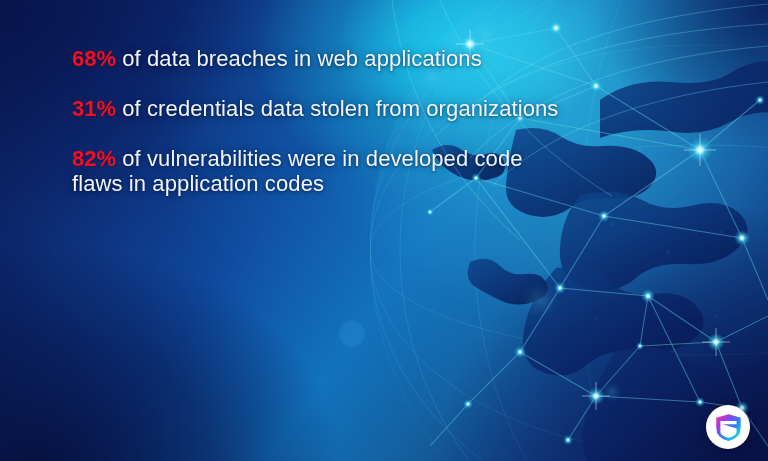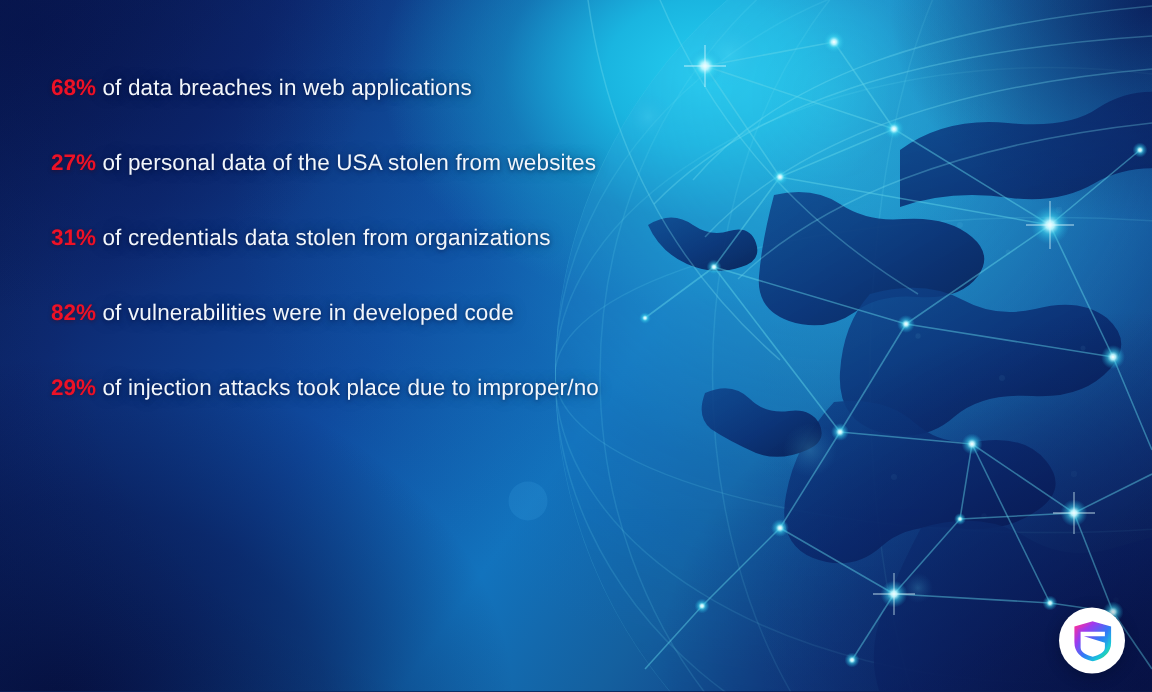--- a/index.html
+++ b/index.html
@@ -47,26 +47,27 @@
     background:radial-gradient(ellipse 700px 520px at 420px 210px, rgba(0,0,0,0) 52%, rgba(3,10,45,0.40) 100%);
   }
 
   
   .stats{
     position:absolute;
     left:34px; top:46px; right:40px;
   }
   .stat-line{
     color:#f2f6fb;
-    font-size:15px;
+    font-size:22px;
     line-height:25px;
     letter-spacing:.1px;
     font-weight:400;
     text-shadow:0 1px 3px rgba(2,12,45,0.55), 0 0 10px rgba(4,20,60,0.35);
     white-space:nowrap;
+    margin-left:38px;
   }
   .stat-gap{ margin-top:25px; }
   .stat-cont{ white-space:nowrap; }
   .pct{
     color:#ee1126;
     font-weight:700;
     letter-spacing:0px;
     text-shadow:0 1px 3px rgba(60,0,10,0.45);
   }
 
@@ -250,36 +251,33 @@
   </div>
 
   <div class="vignette"></div>
 
   <div class="stats">
 
     <div class="stat-line">
       <span class="pct">68%</span><span class="stat-cont"> of data breaches in web applications</span>
     </div>
 
-    <div class="stat-line stat-gap">
-      <span class="pct">27%</span><span class="stat-cont"> of personal data of the USA stolen from websites</span>
-    </div>
 
     <div class="stat-line stat-gap">
       <span class="pct">31%</span><span class="stat-cont"> of credentials data stolen from organizations</span>
     </div>
 
     <div class="stat-line stat-gap">
       <span class="pct">82%</span><span class="stat-cont"> of vulnerabilities were in developed code</span>
     </div>
 
-
-    <div class="stat-line stat-gap">
-      <span class="pct">29%</span><span class="stat-cont"> of injection attacks took place due to improper/no</span>
+    <div class="stat-line">
+      <span class="stat-cont">flaws in application codes</span>
     </div>
+
 
   </div>
 
   <div class="logo">
     <svg width="27" height="27" viewBox="0 0 32 32" xmlns="http://www.w3.org/2000/svg">
       <defs>
         <linearGradient id="shieldGrad" x1="0" y1="0" x2="1" y2="1">
           <stop offset="0%" stop-color="#ff2e9a"></stop>
           <stop offset="28%" stop-color="#9b3bf0"></stop>
           <stop offset="56%" stop-color="#2f7bf6"></stop>

